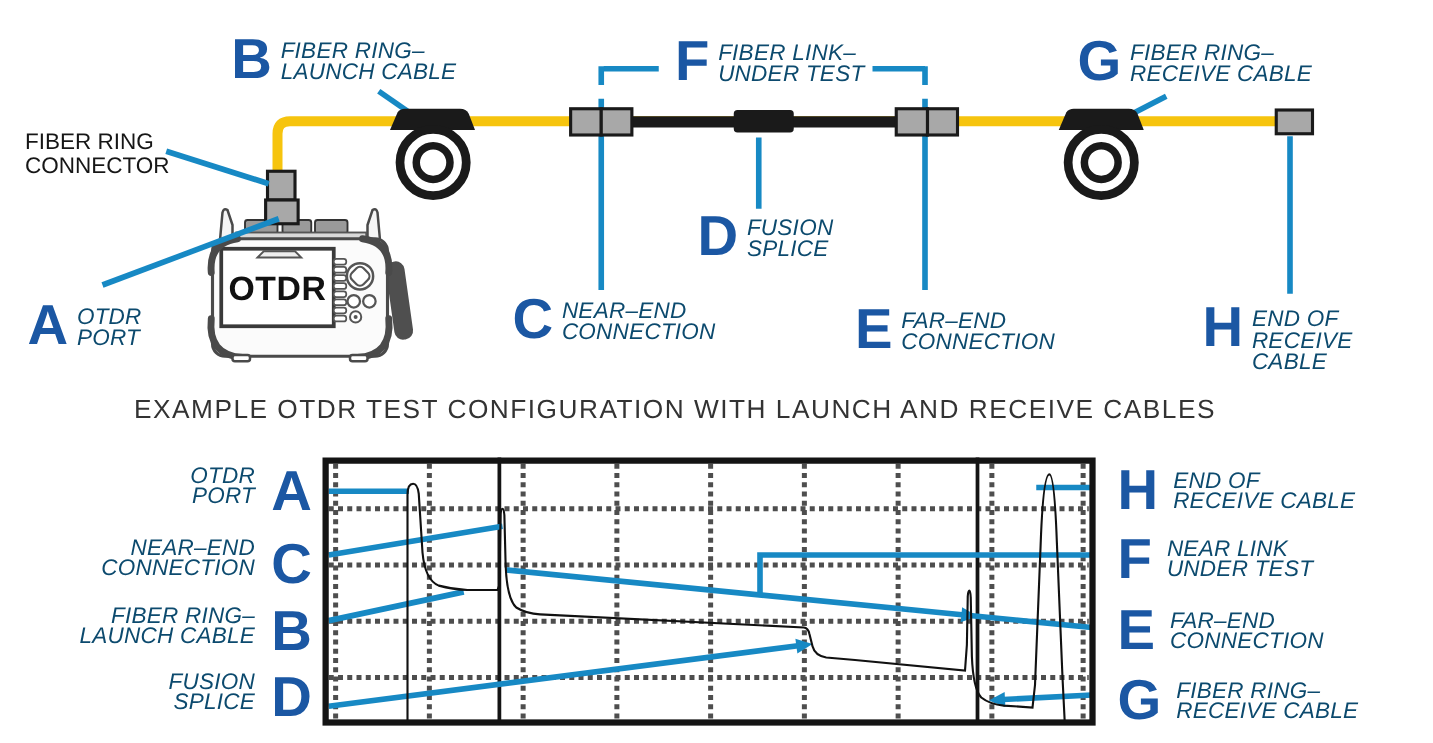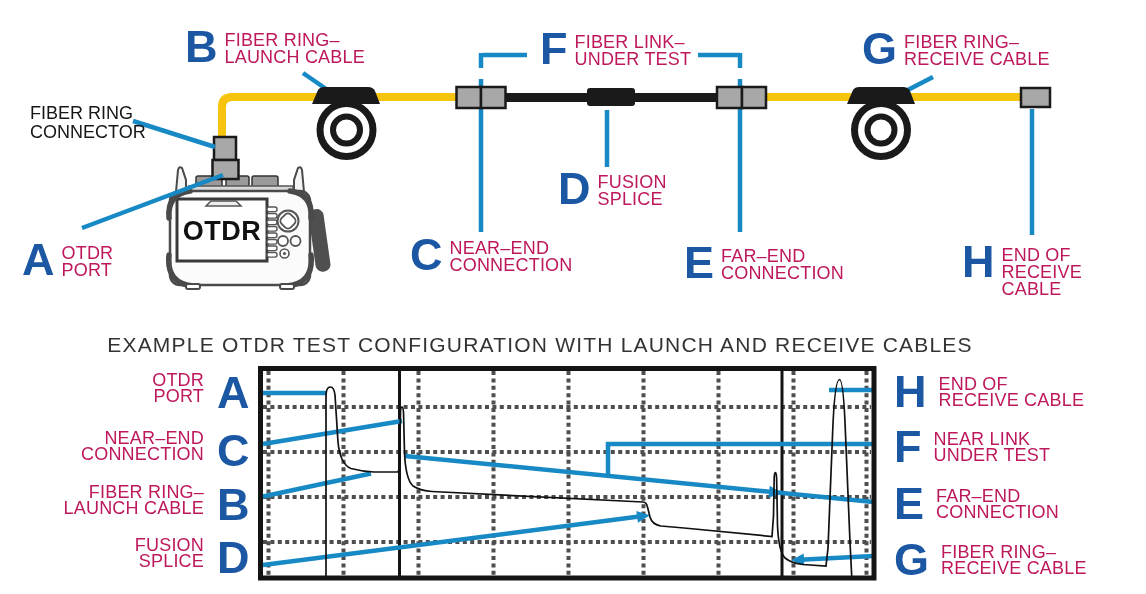--- a/index.html
+++ b/index.html
@@ -1,23 +1,23 @@
 <!DOCTYPE html>
 <html><head>
 <meta charset="utf-8">
 <style>
   html,body{margin:0;padding:0;background:#ffffff;}
   #stage{position:relative;width:1146px;height:594px;background:#fff;overflow:hidden;
          font-family:"Liberation Sans", sans-serif;}
   svg{position:absolute;left:0;top:0;}
   .lbl{position:absolute;display:flex;gap:7px;align-items:flex-start;}
   .big{font-size:45px;font-weight:bold;line-height:33px;color:#1b57a3;}
-  .txt{font-size:18px;line-height:17px;color:#be185d;white-space:pre-line;letter-spacing:0.2px;}
+  .txt{font-size:18px;line-height:17px;color:#0c4a6e;white-space:pre-line;letter-spacing:0.2px;font-style:italic;}
   .plain{position:absolute;font-size:18px;line-height:18.5px;color:#161616;white-space:pre-line;}
-  .title{position:absolute;left:0;top:333px;width:1080px;text-align:center;
+  .title{position:absolute;left:0;top:316px;width:1080px;text-align:center;
          font-size:21px;letter-spacing:1.2px;color:#333;}
   .glabel-left{position:absolute;display:flex;gap:13px;align-items:flex-start;}
   .glabel-left .txt{width:150px;text-align:right;font-size:18px;line-height:15.5px;}
   .glabel-left .big{margin-top:3px;}
   .glabel-right{position:absolute;display:flex;gap:12px;align-items:flex-start;}
   .glabel-right .txt{font-size:18px;line-height:15.5px;margin-top:2px;}
   .lbl .txt{margin-top:2px;}
   .screen-text{position:absolute;left:177px;top:216px;width:90px;text-align:center;
     font-size:27px;font-weight:bold;letter-spacing:0.5px;color:#111;}
 </style>
@@ -163,21 +163,21 @@
            L 399.5,468 L 400.5,411 Q 401,407 402,407 Q 403,407 403.5,412 L 404.5,452
            Q 405.5,479 413,486 Q 421,491 432,491.5
            L 643,502 Q 646.5,502.3 647.5,507 L 650,517 Q 652,524.5 661,526 L 684,528
            L 772,536.5 L 773.5,516 L 774.2,477 Q 774.5,472.5 775.5,472.5 Q 776.3,472.5 776.6,478 L 777.5,525
            Q 778.5,551 785,558 Q 792,563.5 803,564.5 L 826,566
            L 828,548 L 832.5,436 Q 834.5,379.5 839.5,379.5 Q 843.5,379.5 845.5,434 L 850,542 L 851.8,578"></path>
       <rect x="260.5" y="368.5" width="613.5" height="209.5" fill="none" stroke="#141414" stroke-width="5"></rect>
     </g>
   </svg>
 
-  <div class="plain" style="left:20px;top:104px;margin-left:10px;">FIBER RING
+  <div class="plain" style="left:20px;top:104px;">FIBER RING
 CONNECTOR</div>
 
   <div class="lbl" style="left:22px;top:243px;">
     <span class="big">A</span>
     <span class="txt">OTDR
 PORT</span>
   </div>
   <div class="lbl" style="left:185px;top:30px;">
     <span class="big">B</span>
     <span class="txt">FIBER RING–

